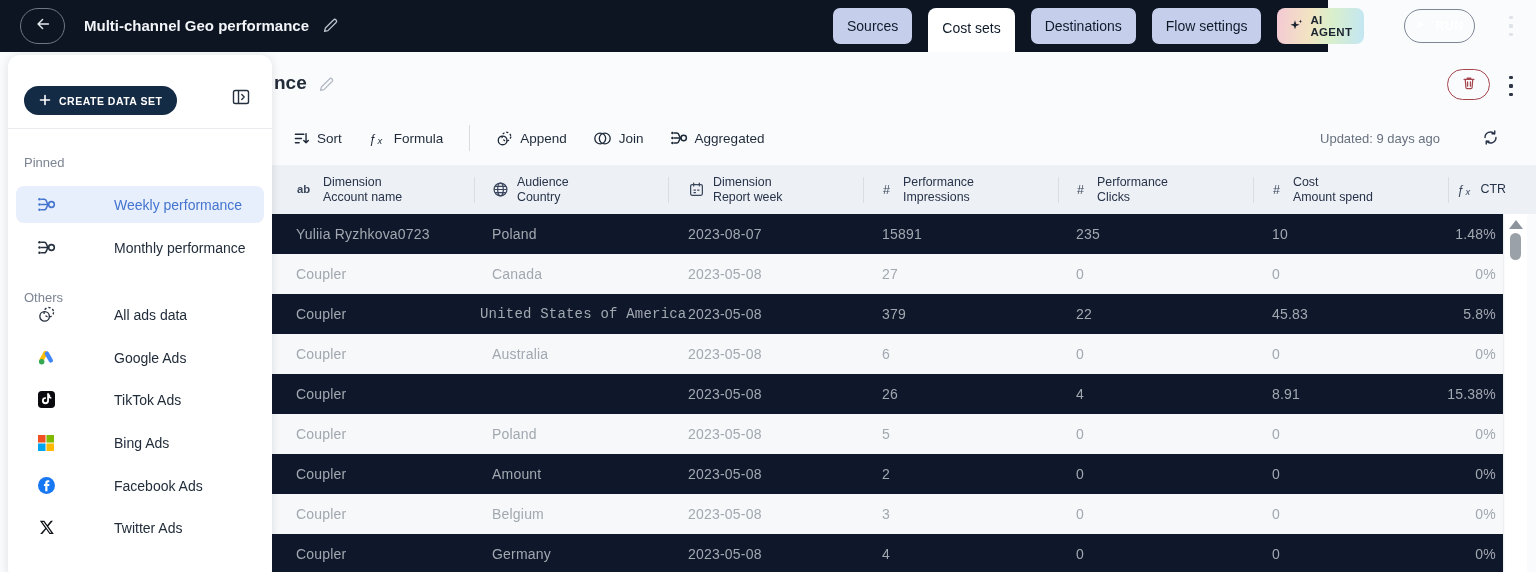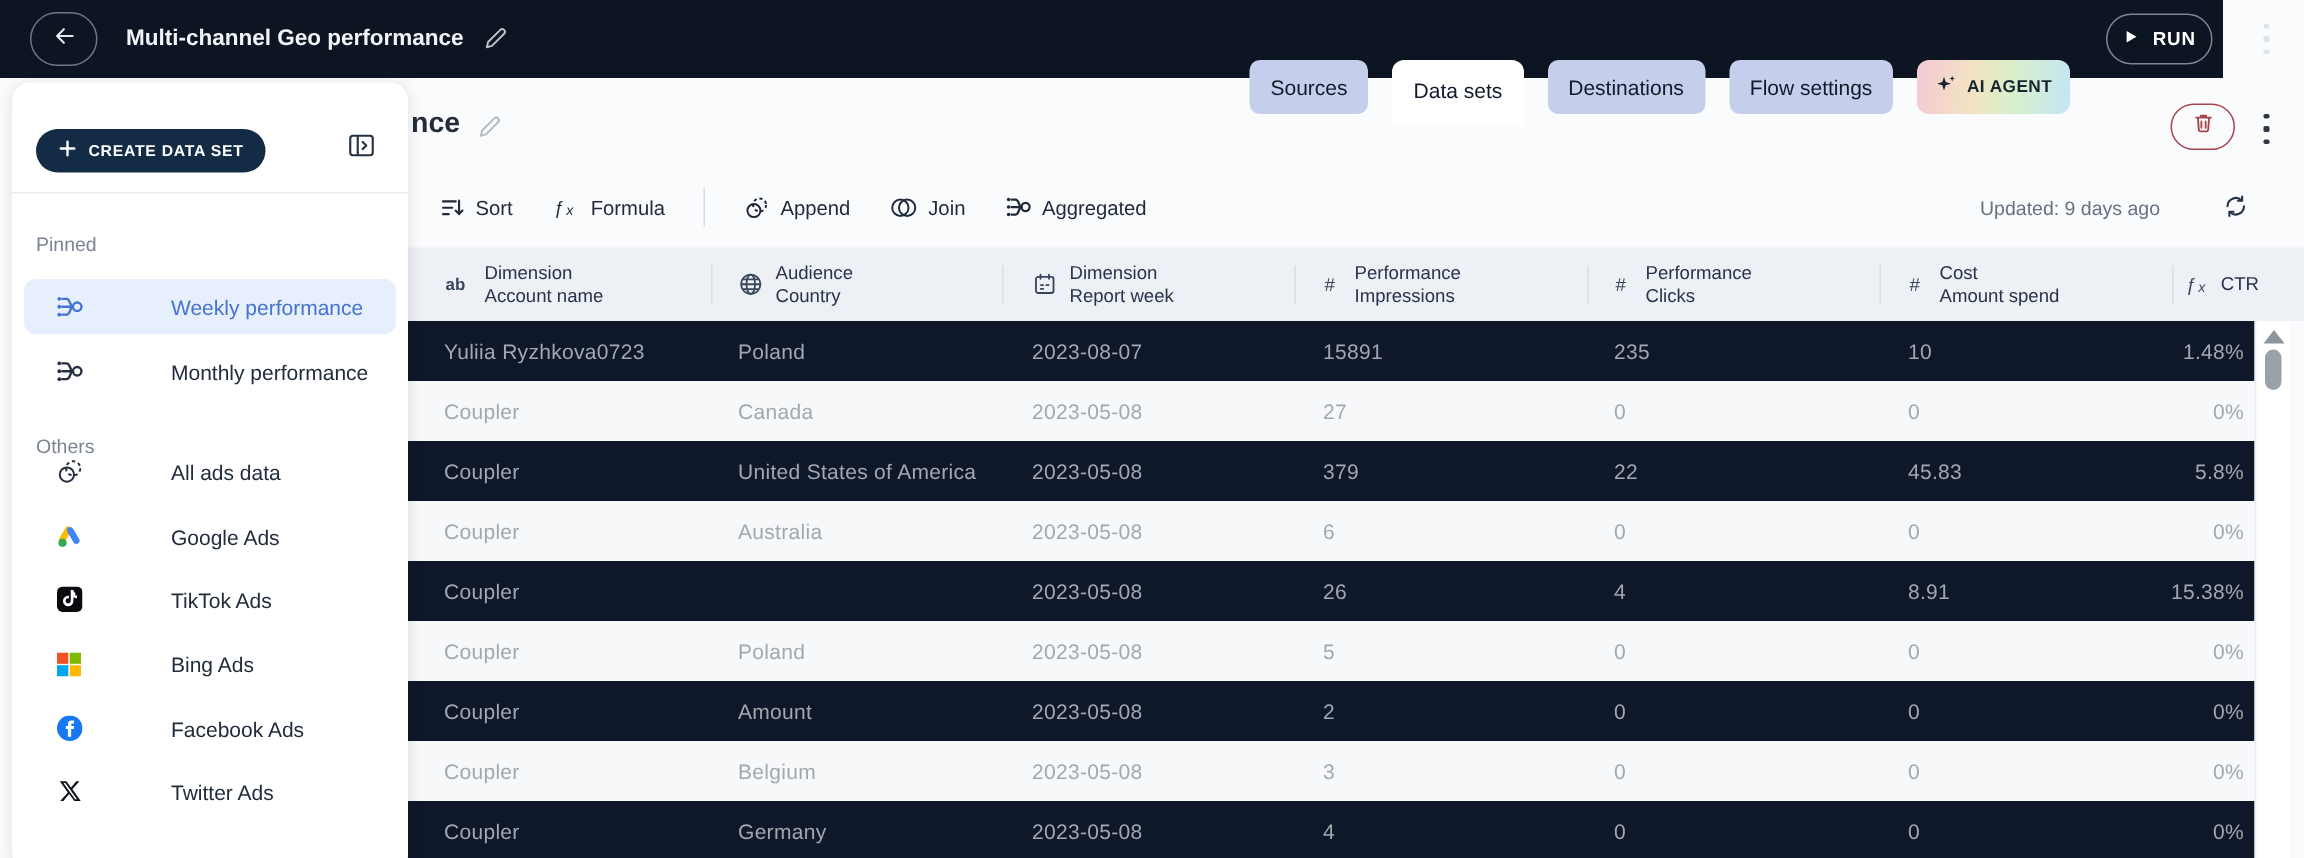--- a/index.html
+++ b/index.html
@@ -1,26 +1,26 @@
 <!DOCTYPE html>
 <html><head>
 <meta charset="utf-8">
 <style>
   html,body{margin:0;padding:0;background:#e9eaee;}
   *{box-sizing:border-box;font-family:"Liberation Sans","DejaVu Sans",sans-serif;}
   #app{position:relative;width:1536px;height:572px;overflow:hidden;background:#FAFBFC;
        --topbar:#0C1521;--pill:#C5CFEC;--accent:#4474CF;--selbg:#E7EFFC;--danger:#A5454E;
        --headrow:#EDF0F4;--stripe:#F6F8FA;}
   
-  .topbar{position:absolute;left:0;top:0;width:1482px;height:52px;background:var(--topbar);z-index:40;}
+  .topbar{position:absolute;left:0;top:0;width:1328px;height:52px;background:var(--topbar);z-index:40;}
   .back-btn{position:absolute;left:20px;top:8px;width:45px;height:36px;border:1px solid #6E7885;border-radius:18px;
             display:flex;align-items:center;justify-content:center;color:#E6EAEF;cursor:pointer;}
   .tb-title{position:absolute;left:84px;top:0;height:52px;line-height:52px;color:#F2F4F7;font-size:15px;font-weight:700;}
   .tb-pencil{position:absolute;left:322px;top:17px;color:#B9C1CC;cursor:pointer;}
-  .tabs{position:absolute;left:833px;top:8px;display:flex;gap:16px;align-items:flex-start;margin-top:32px;}
+  .tabs{position:absolute;left:833px;top:8px;display:flex;gap:16px;align-items:flex-start;}
   .tab{height:36px;line-height:36px;padding:0 14px;background:var(--pill);color:#101B2A;font-size:14px;font-weight:500;
        border-radius:7px;cursor:pointer;white-space:nowrap;}
   .tab.active{height:44px;line-height:40px;background:#fff;border-radius:8px 8px 0 0;}
   .ai-btn{height:36px;display:flex;align-items:center;gap:6px;padding:0 12px;border-radius:8px;cursor:pointer;
           background:linear-gradient(95deg,#F4C9D4 0%,#F2E4C2 38%,#D9EFCB 62%,#C2E6F4 100%);
           color:#1A2330;font-size:11.5px;font-weight:700;letter-spacing:.3px;}
   .run-btn{position:absolute;left:1404px;top:9px;width:71px;height:34px;border:1px solid #7C8695;border-radius:17px;
            display:flex;align-items:center;justify-content:center;gap:9px;color:#fff;font-size:12.5px;font-weight:600;
            letter-spacing:.5px;cursor:pointer;}
   .kebab{position:absolute;width:14px;display:flex;flex-direction:column;align-items:center;gap:5px;cursor:pointer;}
@@ -83,21 +83,21 @@
       </span>
     </div>
     <div class="tb-title">Multi-channel Geo performance</div>
     <span class="tb-pencil">
       <svg viewBox="0 0 18 18" width="17" height="17" fill="none" stroke="currentColor" stroke-width="1.4" stroke-linecap="round" stroke-linejoin="round">
           <path d="M12.2 3.1a1.9 1.9 0 0 1 2.7 2.7L6.3 14.4l-3.6.9.9-3.6 8.6-8.6z"></path>
         </svg>
     </span>
     <div class="tabs">
         <div class="tab">Sources</div>
-        <div class="tab active">Data sets</div>
+        <div class="tab active">Cost sets</div>
         <div class="tab">Destinations</div>
         <div class="tab">Flow settings</div>
         <div class="ai-btn">
           <span><svg viewBox="0 0 16 16" width="15" height="15" fill="currentColor">
               <path d="M6.4 2.3 7.6 6l3.7 1.2-3.7 1.2-1.2 3.7-1.2-3.7L1.5 7.2 5.2 6z"></path>
               <path d="M12.2 1.6l.5 1.5 1.5.5-1.5.5-.5 1.5-.5-1.5-1.5-.5 1.5-.5z"></path>
             </svg></span>
           <span>AI AGENT</span>
         </div>
       </div>
@@ -293,21 +293,21 @@
         <div class="td" style="left: 24px;">Coupler</div>
         <div class="td" style="left: 220px;">Canada</div>
         <div class="td" style="left: 416px;">2023-05-08</div>
         <div class="td" style="left: 610px;">27</div>
         <div class="td" style="left: 804px;">0</div>
         <div class="td" style="left: 1000px;">0</div>
         <div class="td" style="right: 7px;">0%</div>
       </div>
       <div class="trow" style="top: 80px;">
         <div class="td" style="left: 24px;">Coupler</div>
-        <div class="td" style="left: 220px;">United States of America</div>
+        <div class="td" style="left: 208px; font-family: Liberation Mono, monospace;">United States of America</div>
         <div class="td" style="left: 416px;">2023-05-08</div>
         <div class="td" style="left: 610px;">379</div>
         <div class="td" style="left: 804px;">22</div>
         <div class="td" style="left: 1000px;">45.83</div>
         <div class="td" style="right: 7px;">5.8%</div>
       </div>
       <div class="trow even" style="top: 120px;">
         <div class="td" style="left: 24px;">Coupler</div>
         <div class="td" style="left: 220px;">Australia</div>
         <div class="td" style="left: 416px;">2023-05-08</div>

